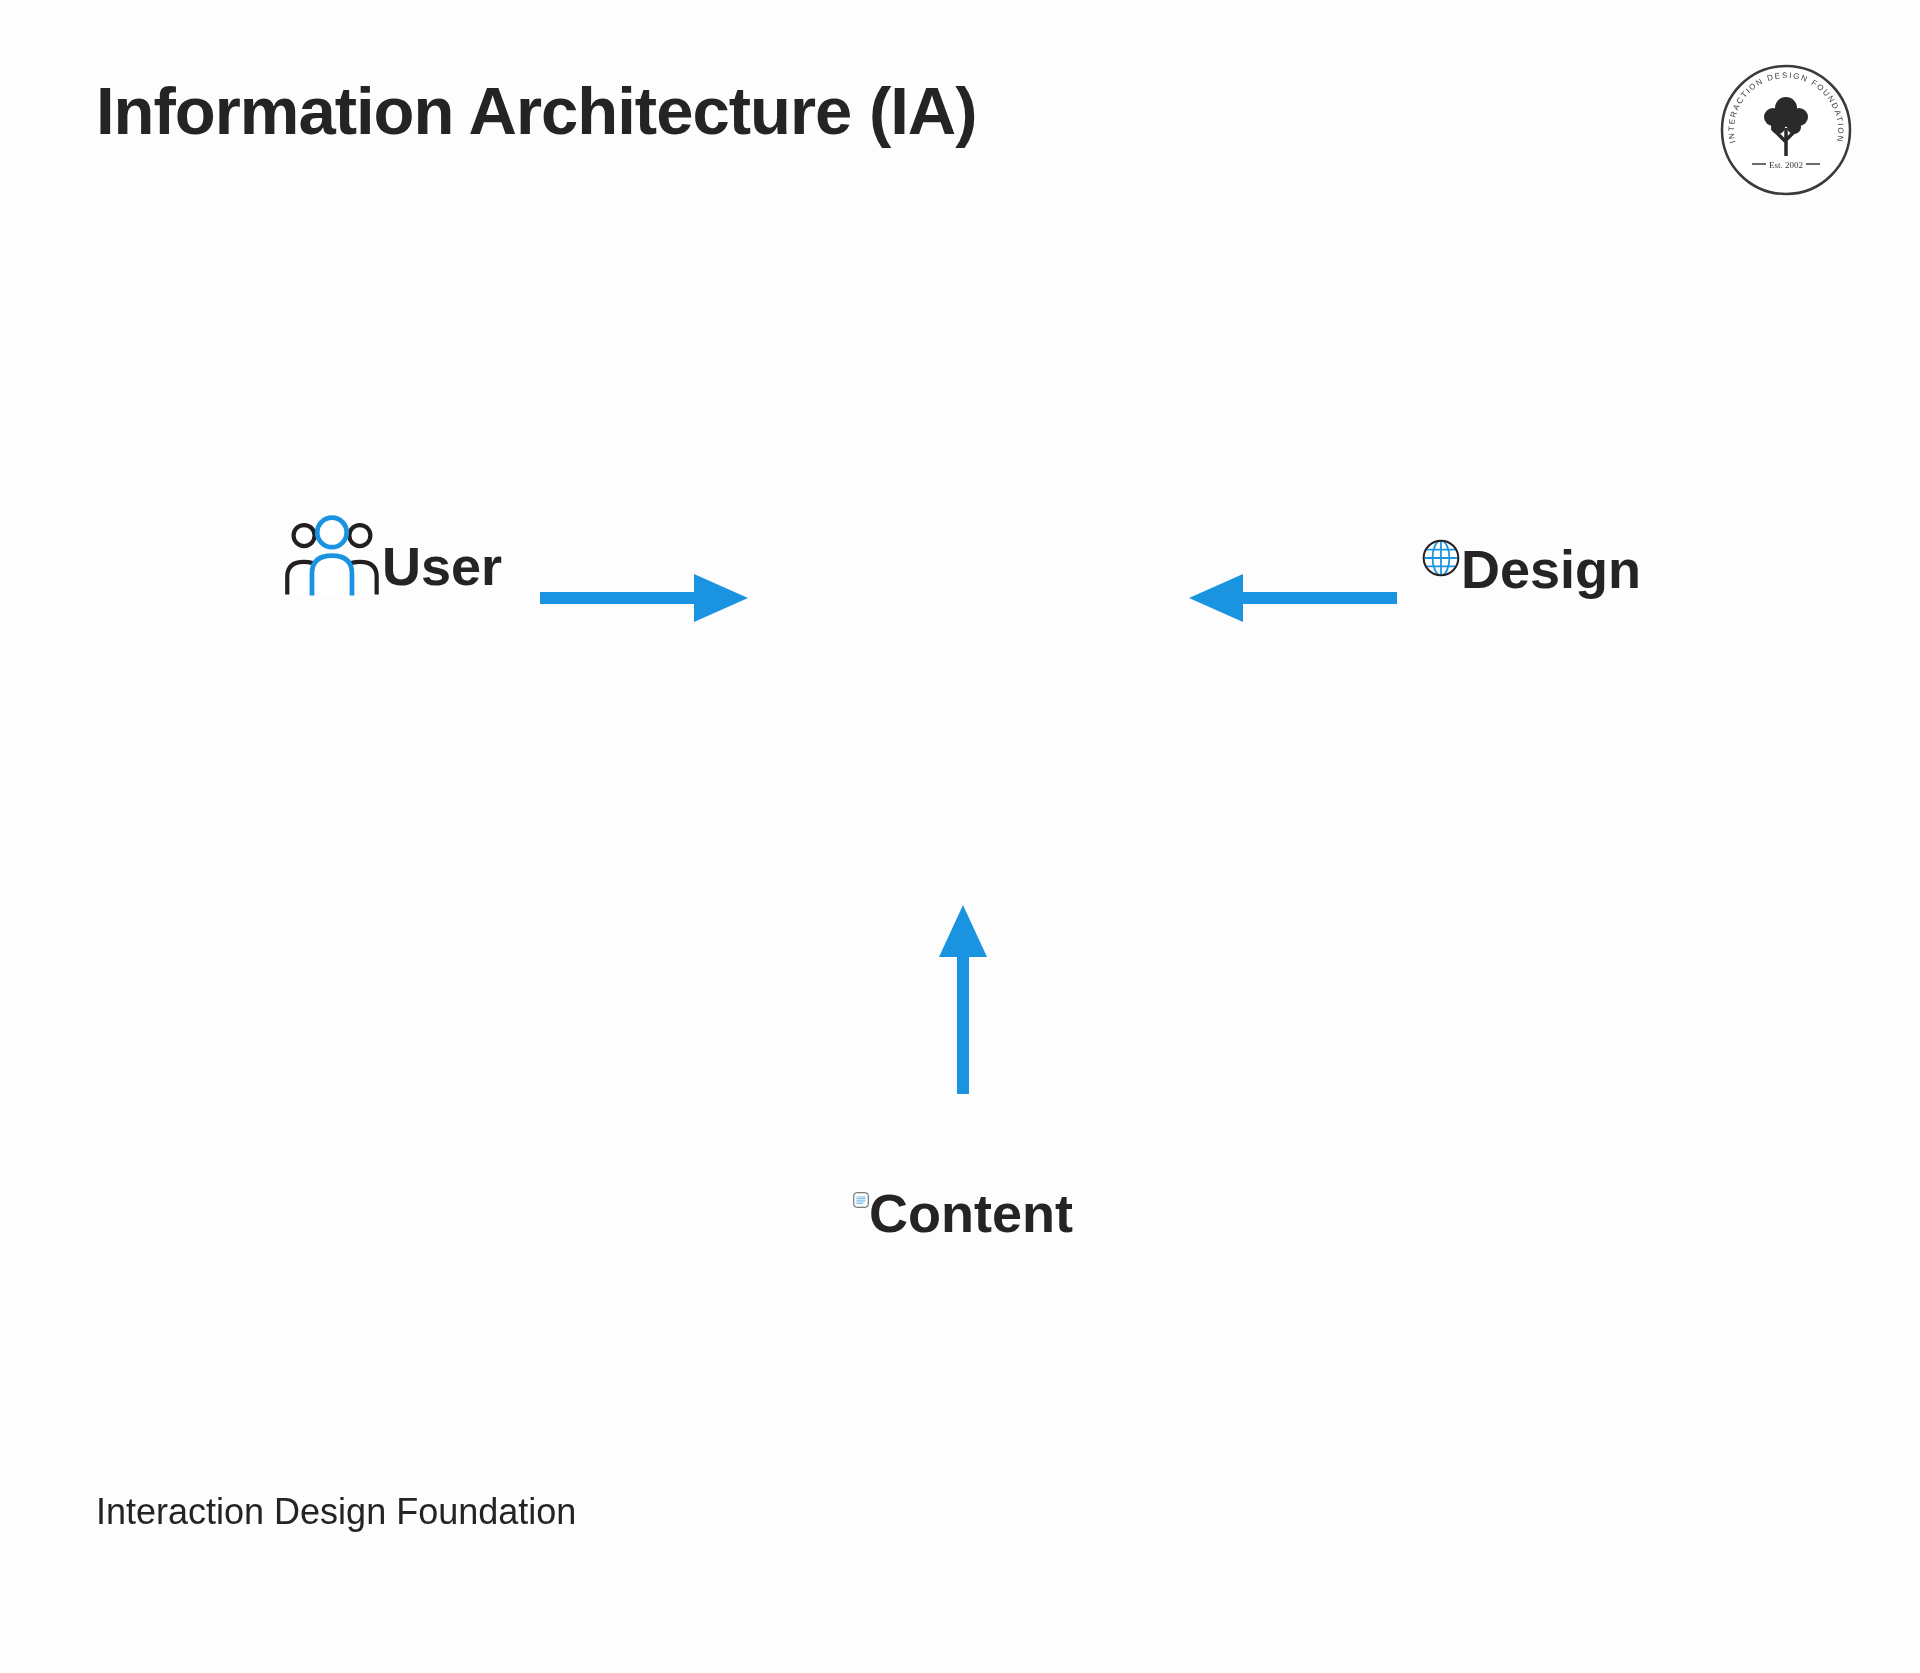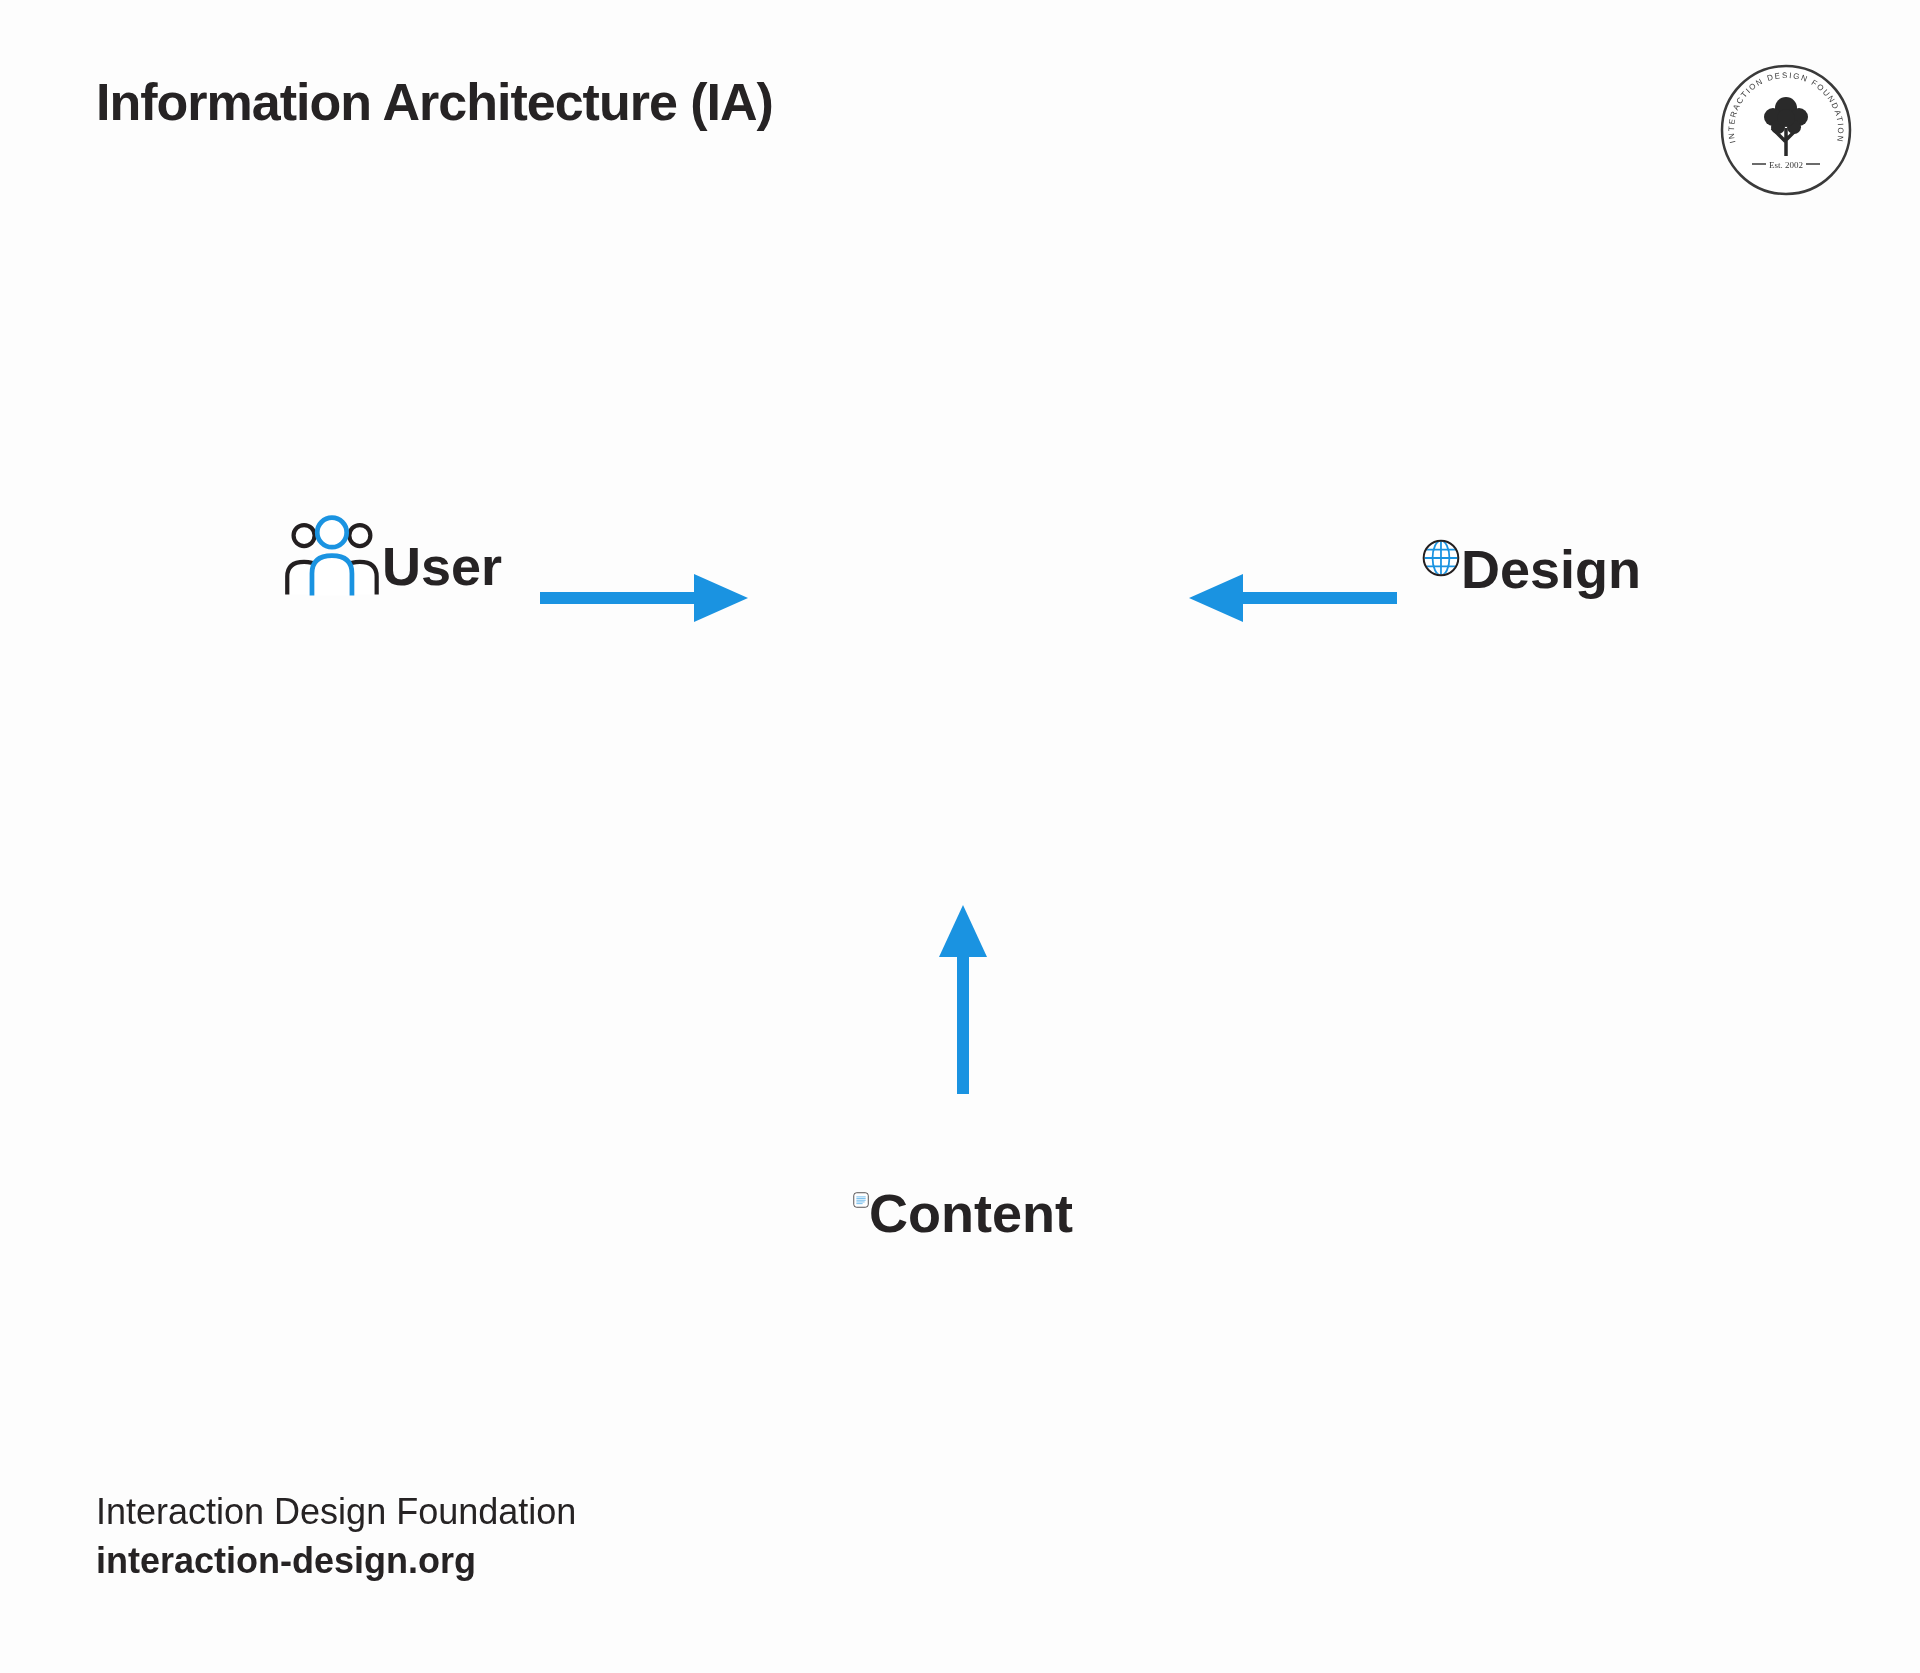--- a/index.html
+++ b/index.html
@@ -9,21 +9,21 @@
     position: relative;
     width: 1920px;
     height: 1673px;
     background: #fdfdfd;
     overflow: hidden;
   }
   .title {
     position: absolute;
     left: 96px;
     top: 72px;
-    font-size: 52px;
+    font-size: 67px;
     font-weight: 800;
     letter-spacing: -1px;
     color: #262324;
   }
   .logo {
     position: absolute;
     left: 1716px;
     top: 60px;
     width: 140px;
     height: 140px;
@@ -183,16 +183,15 @@
 
   <div class="arrow arrow-up">
     <svg width="60" height="195" viewBox="0 0 60 195">
       <line x1="30" y1="191" x2="30" y2="52" stroke="#1a93e1" stroke-width="12"></line>
       <polygon points="6,54 30,2 54,54" fill="#1a93e1"></polygon>
     </svg>
   </div>
 
   <div class="footer">
     <div class="org">Interaction Design Foundation</div>
-    <div class="url">interaction-design.org</div>
   </div>
 
 </div>
 
 </body></html>

